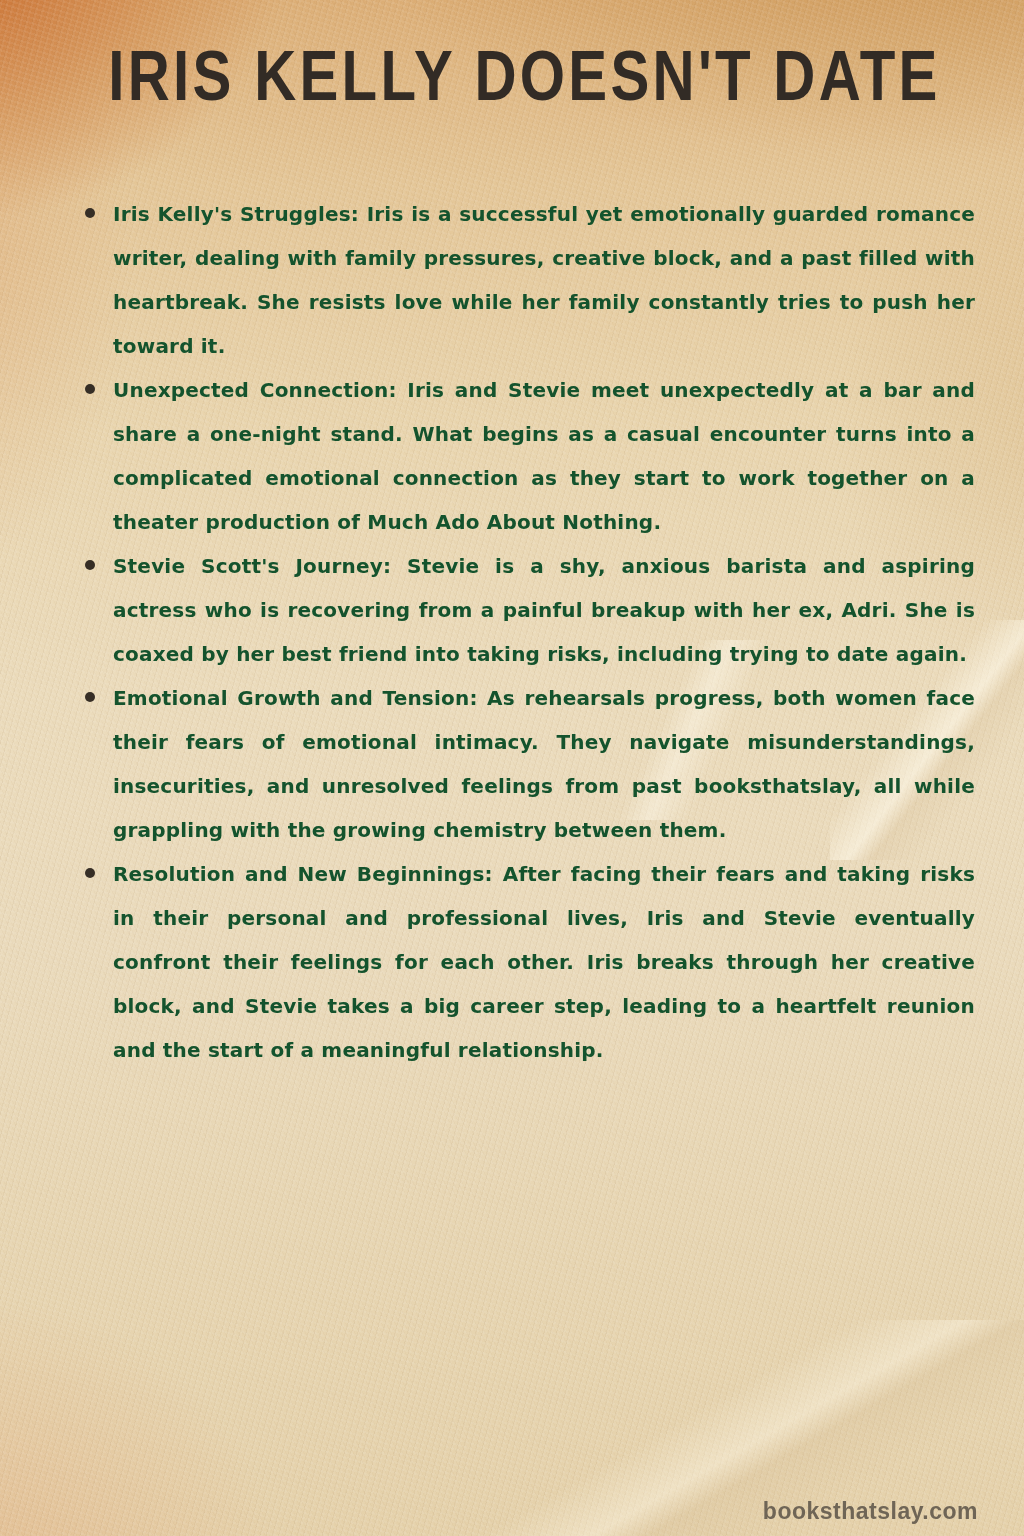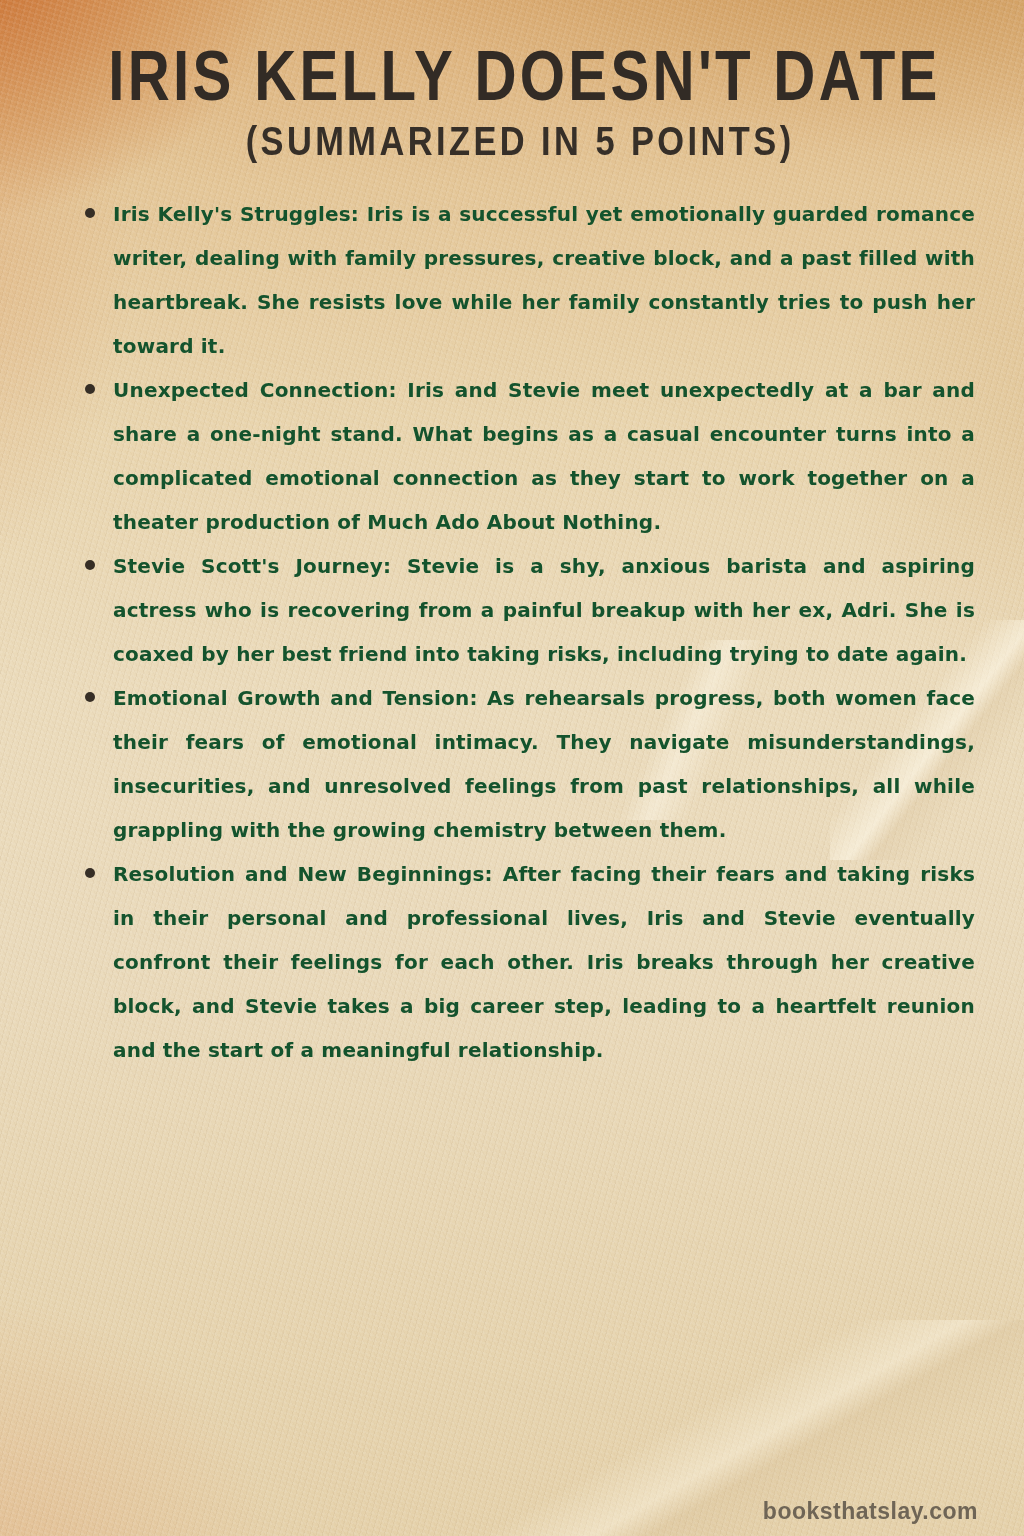--- a/index.html
+++ b/index.html
@@ -138,39 +138,38 @@
 </head>
 <body>
 
 <div class="paper"></div>
 <div class="crease crease-top"></div>
 <div class="crease crease-right"></div>
 <div class="crease crease-bottom"></div>
 
 <header class="header">
   <span class="row"><h1 class="title">IRIS KELLY DOESN'T DATE</h1></span>
-  <span class="row"><h2 class="subtitle">(SUMMARIZED IN 5 POINTS)</h2></span>
 </header>
 
 <ul class="summary">
   <li>
     <span class="dot"></span>
     <span class="point-text">Iris Kelly's Struggles: Iris is a successful yet emotionally guarded romance writer, dealing with family pressures, creative block, and a past filled with heartbreak. She resists love while her family constantly tries to push her toward it.</span>
   </li>
   <li>
     <span class="dot"></span>
     <span class="point-text">Unexpected Connection: Iris and Stevie meet unexpectedly at a bar and share a one-night stand. What begins as a casual encounter turns into a complicated emotional connection as they start to work together on a theater production of Much Ado About Nothing.</span>
   </li>
   <li>
     <span class="dot"></span>
     <span class="point-text">Stevie Scott's Journey: Stevie is a shy, anxious barista and aspiring actress who is recovering from a painful breakup with her ex, Adri. She is coaxed by her best friend into taking risks, including trying to date again.</span>
   </li>
   <li>
     <span class="dot"></span>
-    <span class="point-text">Emotional Growth and Tension: As rehearsals progress, both women face their fears of emotional intimacy. They navigate misunderstandings, insecurities, and unresolved feelings from past relationships, all while grappling with the growing chemistry between them.</span>
+    <span class="point-text">Emotional Growth and Tension: As rehearsals progress, both women face their fears of emotional intimacy. They navigate misunderstandings, insecurities, and unresolved feelings from past booksthatslay, all while grappling with the growing chemistry between them.</span>
   </li>
   <li>
     <span class="dot"></span>
     <span class="point-text">Resolution and New Beginnings: After facing their fears and taking risks in their personal and professional lives, Iris and Stevie eventually confront their feelings for each other. Iris breaks through her creative block, and Stevie takes a big career step, leading to a heartfelt reunion and the start of a meaningful relationship.</span>
   </li>
 </ul>
 
 <div class="watermark">booksthatslay.com</div>
 
 </body></html>

